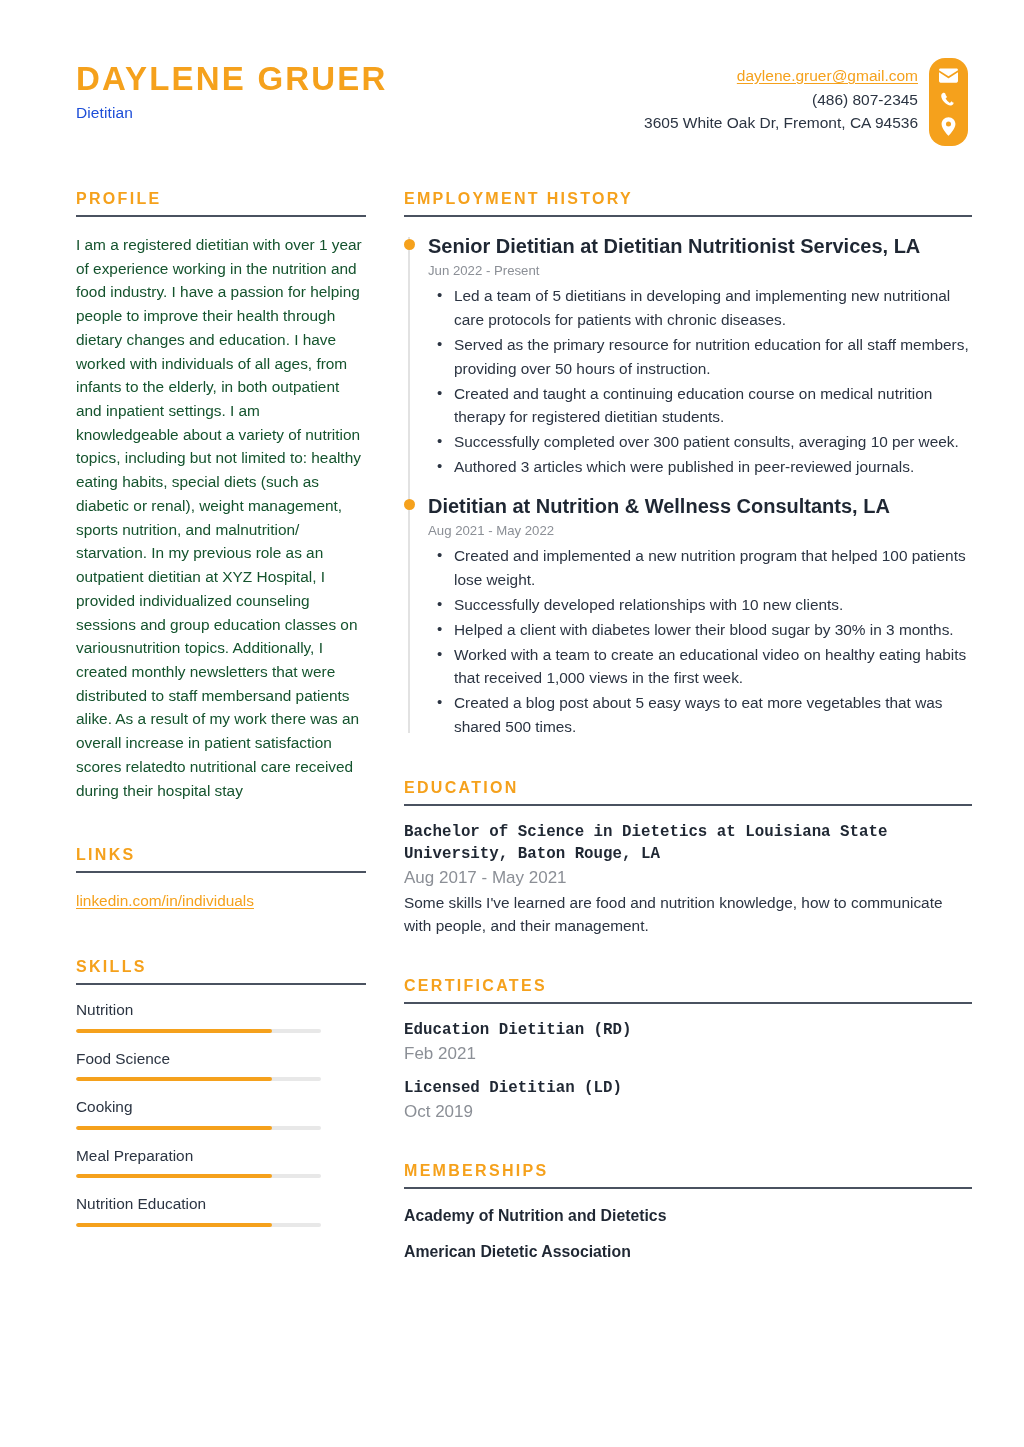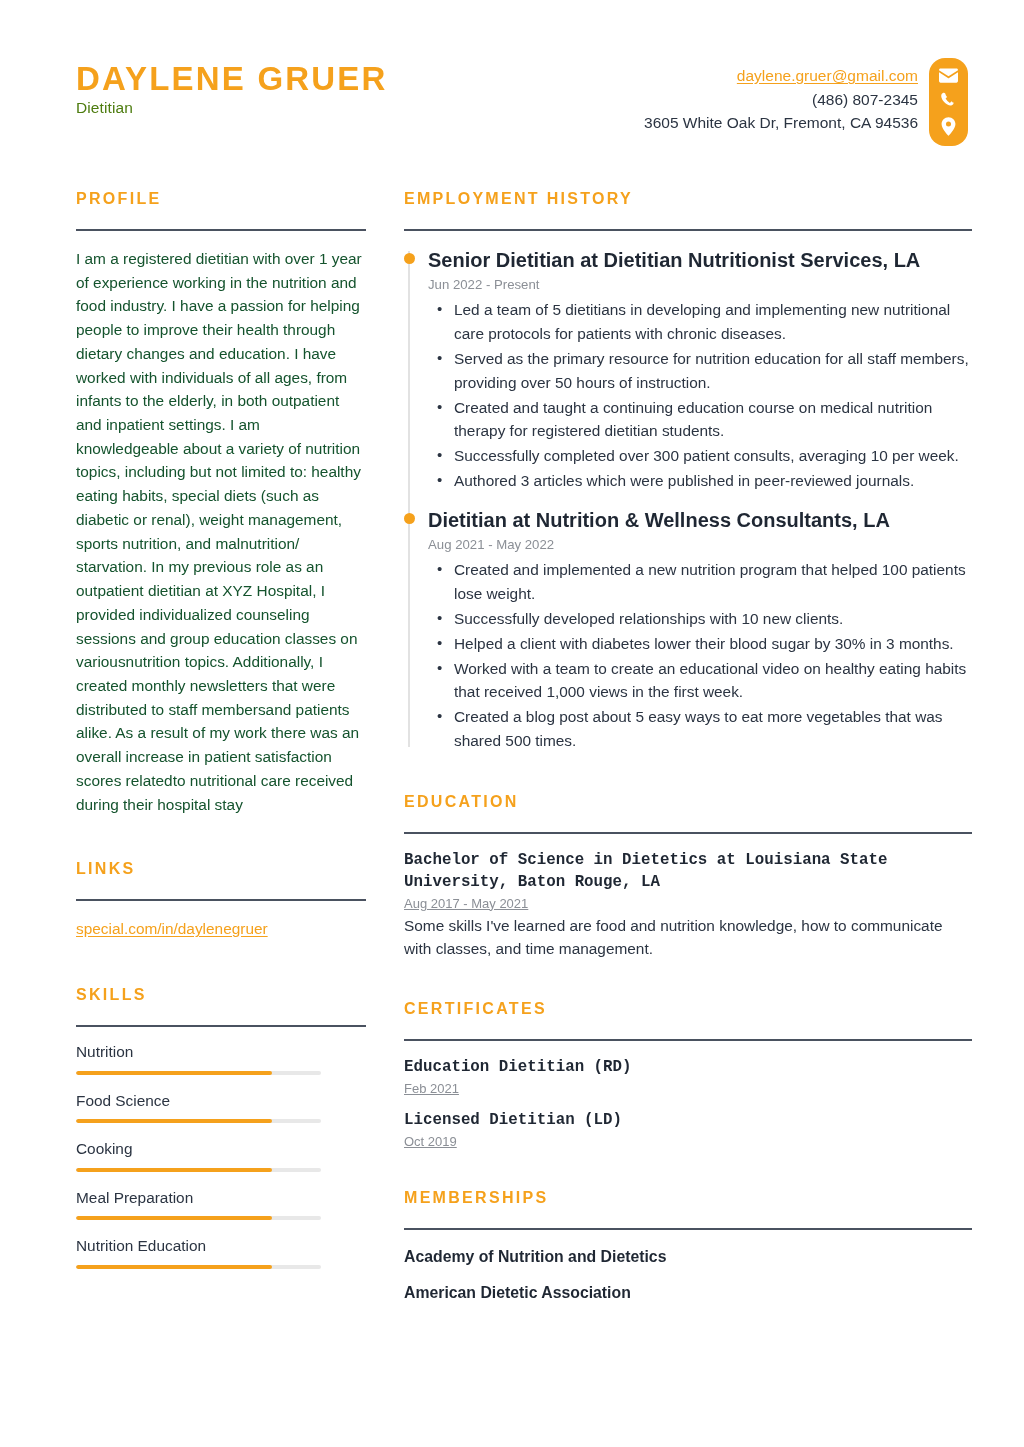--- a/index.html
+++ b/index.html
@@ -41,21 +41,22 @@
     font-size: 33px;
     font-weight: bold;
     letter-spacing: 2.2px;
     color: #f5a11c;
     line-height: 1.18;
     white-space: nowrap;
   }
 
   .job-title {
     font-size: 15.5px;
-    color: #4d7c0f;
+    color: #1d4ed8;
+    margin-top: 5px;
     letter-spacing: 0.1px;
   }
 
   .contact-block {
     position: absolute;
     right: 106px;
     top: 64px;
     text-align: right;
   }
 
@@ -113,21 +114,21 @@
 
   
   .section { margin-bottom: 0; }
 
   .sec-head {
     font-size: 16px;
     font-weight: bold;
     letter-spacing: 2.3px;
     color: #f5a11c;
     text-transform: uppercase;
-    padding-bottom: 21px;
+    padding-bottom: 7px;
   }
 
   .sec-rule {
     border: 0;
     border-top: 2px solid #4a5260;
     margin-bottom: 16px;
   }
 
   
   .profile-text {
@@ -247,24 +248,23 @@
 
   .entry-title {
     font-size: 15.8px;
     font-weight: bold;
     color: #1f2733;
     line-height: 1.38;
     font-family: Liberation Mono, monospace;
   }
 
   .entry-dates {
-    font-size: 13px;
+    font-size: 17px;
     color: #8b8f96;
     margin-top: 2px;
-    text-decoration: underline;
   }
 
   .entry-desc {
     font-size: 15.4px;
     line-height: 1.52;
     color: #2b3442;
     margin-top: 3px;
   }
 
   .membership-item {
@@ -318,21 +318,21 @@
 
       <div class="section">
         <div class="sec-head">PROFILE</div>
         <hr class="sec-rule">
         <div class="profile-text">I am a registered dietitian with over 1 year of experience working in the nutrition and food industry. I have a passion for helping people to improve their health through dietary changes and education. I have worked with individuals of all ages, from infants to the elderly, in both outpatient and inpatient settings. I am knowledgeable about a variety of nutrition topics, including but not limited to: healthy eating habits, special diets (such as diabetic or renal), weight management, sports nutrition, and malnutrition/ starvation. In my previous role as an outpatient dietitian at XYZ Hospital, I provided individualized counseling sessions and group education classes on variousnutrition topics. Additionally, I created monthly newsletters that were distributed to staff membersand patients alike. As a result of my work there was an overall increase in patient satisfaction scores relatedto nutritional care received during their hospital stay</div>
       </div>
 
       <div class="section links-wrap">
         <div class="sec-head">LINKS</div>
         <hr class="sec-rule">
-        <a class="link-item" href="#">special.com/in/daylenegruer</a>
+        <a class="link-item" href="#">linkedin.com/in/individuals</a>
       </div>
 
       <div class="section skills-wrap">
         <div class="sec-head">SKILLS</div>
         <hr class="sec-rule">
 
         <div class="skill">
           <div class="skill-name">Nutrition</div>
           <div class="skill-track">
             <div class="skill-fill" style="width: 80%;"></div>
@@ -407,21 +407,21 @@
 
         </div>
       </div>
 
       <div class="section block-mt">
         <div class="sec-head">EDUCATION</div>
         <hr class="sec-rule">
         <div class="entry">
           <div class="entry-title">Bachelor of Science in Dietetics at Louisiana State University, Baton Rouge, LA</div>
           <div class="entry-dates">Aug 2017 - May 2021</div>
-          <div class="entry-desc">Some skills I've learned are food and nutrition knowledge, how to communicate with classes, and time management.</div>
+          <div class="entry-desc">Some skills I've learned are food and nutrition knowledge, how to communicate with people, and their management.</div>
         </div>
       </div>
 
       <div class="section block-mt">
         <div class="sec-head">CERTIFICATES</div>
         <hr class="sec-rule">
         <div class="entry">
           <div class="entry-title">Education Dietitian (RD)</div>
           <div class="entry-dates">Feb 2021</div>
         </div>

